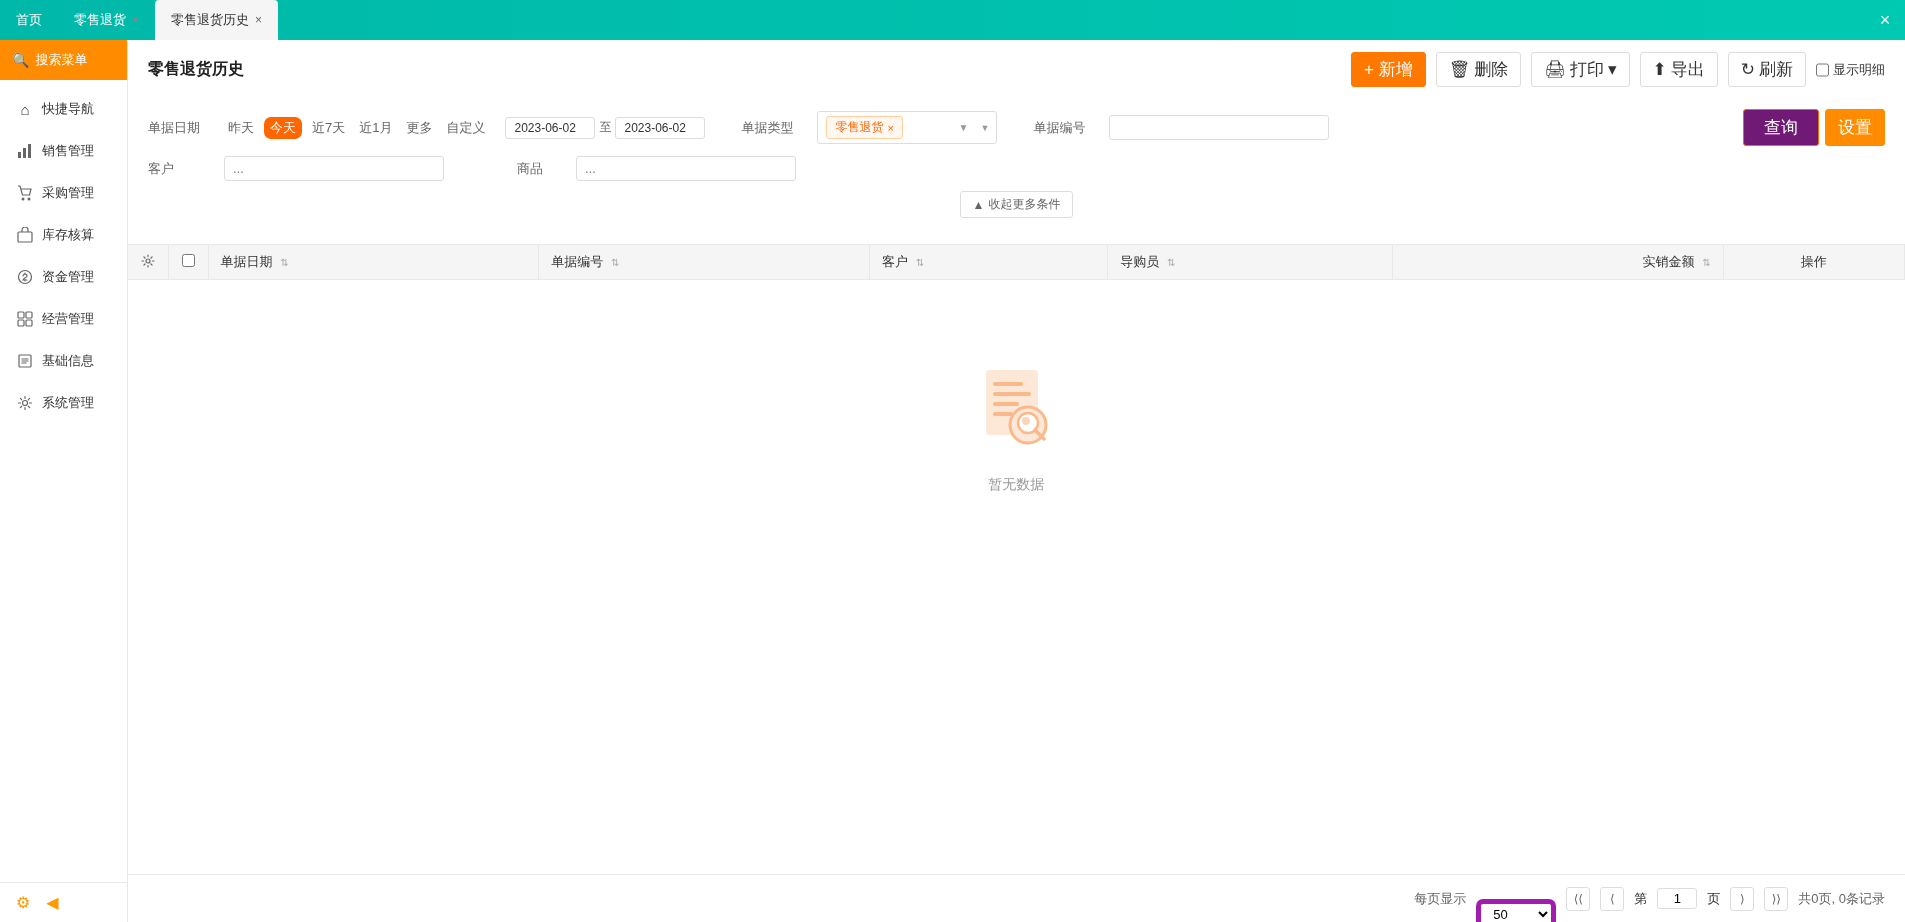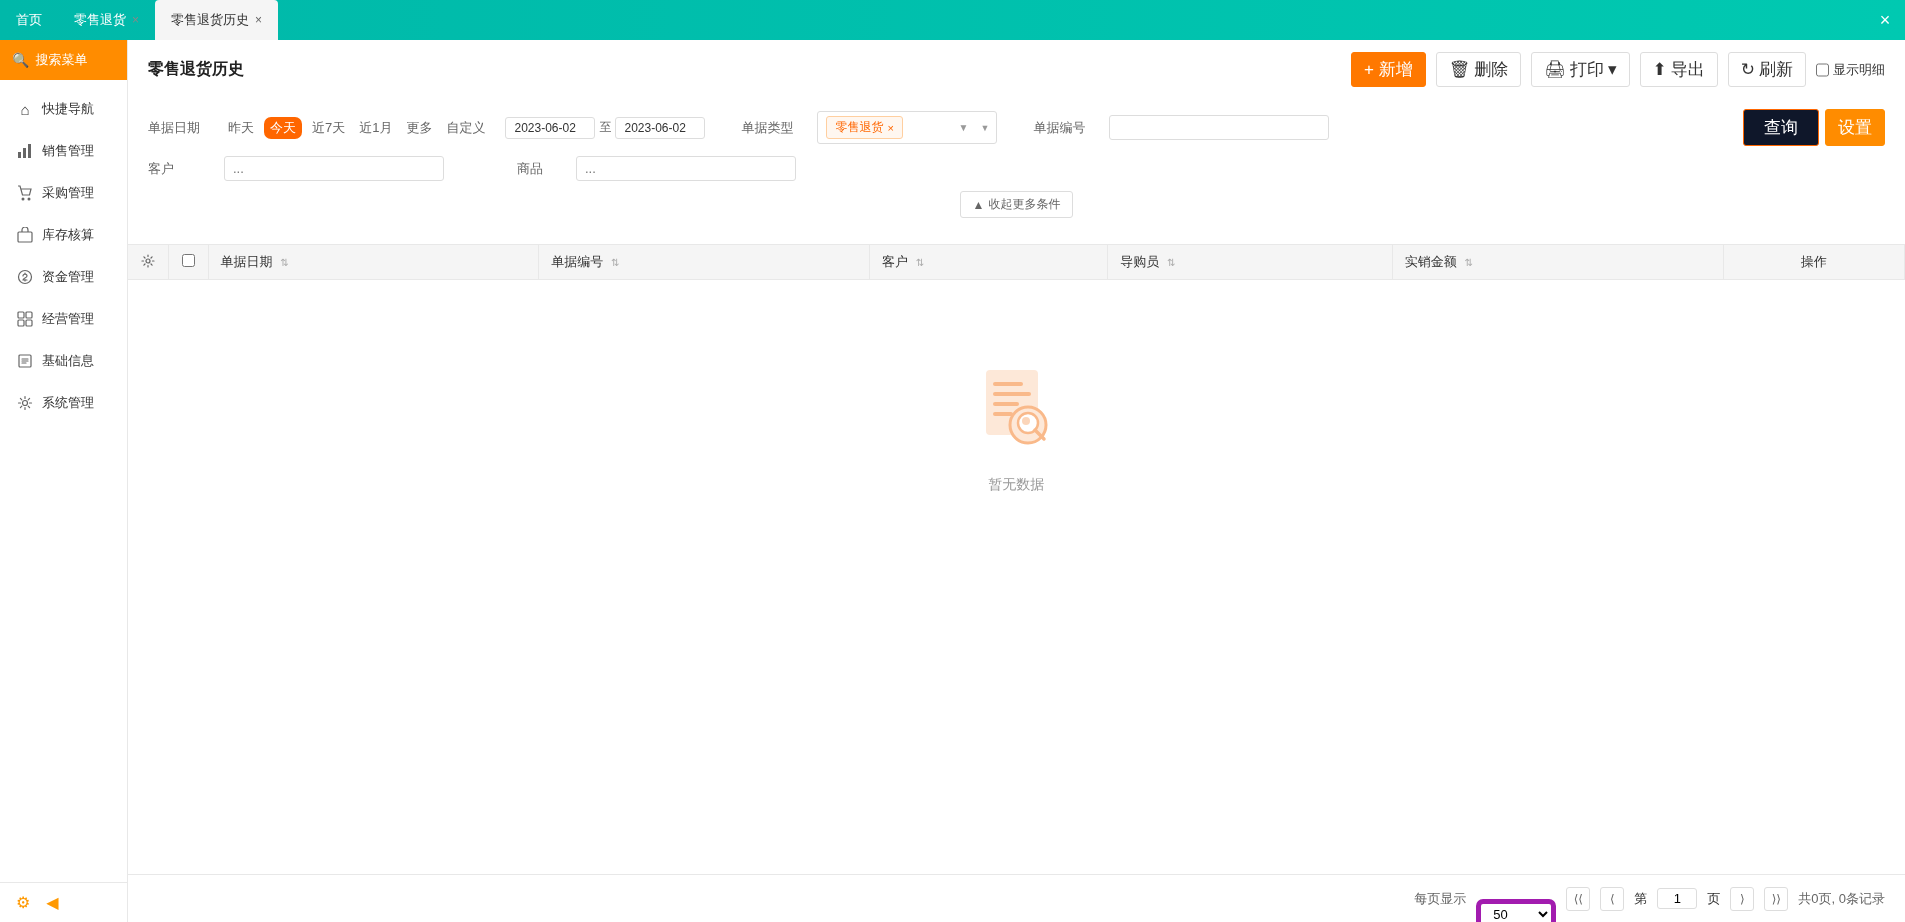--- a/index.html
+++ b/index.html
@@ -164,21 +164,21 @@
       background: #ff7800;
       border-color: #ff7800;
       color: #fff;
     }
     .btn-setting {
       background: #ff8c00;
       border-color: #ff8c00;
       color: #fff;
     }
     .btn-query {
-      background: #0f172a;
+      background: #701a75;
       border-color: #ff6600;
       color: #fff;
       padding: 6px 20px;
     }
     .checkbox-label {
       display: flex;
       gap: 4px;
       font-size: 13px;
       color: #333;
       cursor: pointer;
@@ -607,21 +607,21 @@
                 <span class="sort-icon">⇅</span>
               </th>
               <th>
                 <span>客户</span>
                 <span class="sort-icon">⇅</span>
               </th>
               <th>
                 <span>导购员</span>
                 <span class="sort-icon">⇅</span>
               </th>
-              <th style="text-align:left;">
+              <th style="text-align:right;">
                 <span>实销金额</span>
                 <span class="sort-icon">⇅</span>
               </th>
               <th class="th-ops">
                 <span>操作</span>
               </th>
             </tr>
           </thead>
           <tbody>
             <tr>

